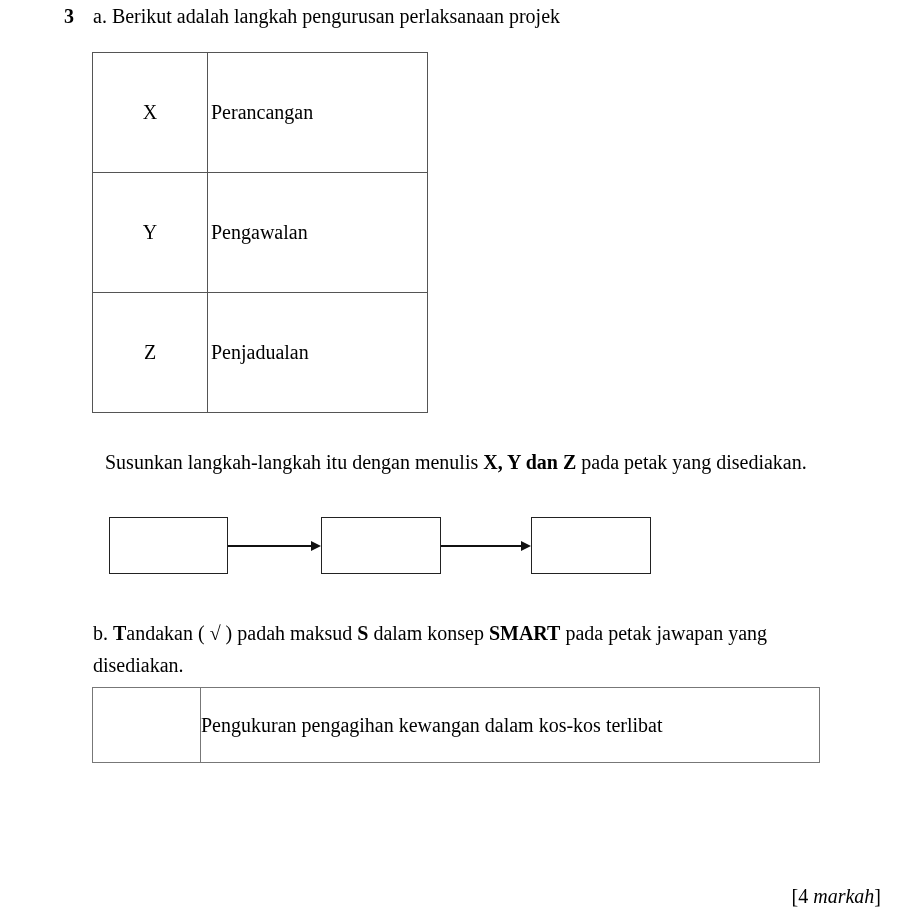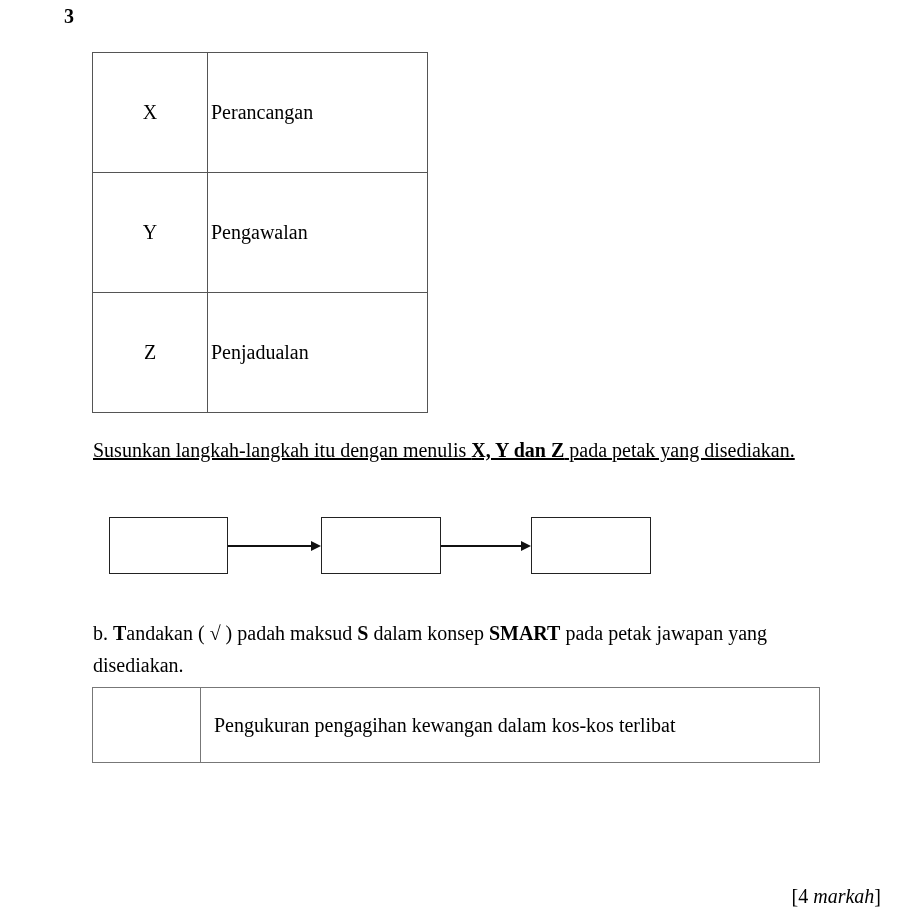--- a/index.html
+++ b/index.html
@@ -45,22 +45,21 @@
     width: 220px;
     padding-left: 3px;
     text-align: left;
   }
   .instr-a {
     position: absolute;
     left: 93px;
     top: 437px;
     width: 712px;
     line-height: 27px;
-    margin: 0;
-    text-decoration: underline;
+    margin: 12px;
   }
   .flow-box {
     position: absolute;
     top: 517px;
     height: 57px;
     border: 1.5px solid #222222;
     background: #ffffff;
   }
   .flow-box-1 { left: 109px; width: 119px; }
   .flow-box-2 { left: 321px; width: 120px; }
@@ -86,39 +85,40 @@
     top: 687px;
   }
   .answer-table td {
     border: 1px solid #777777;
     height: 75px;
     vertical-align: middle;
   }
   .answer-table .check-cell { width: 108px; }
   .answer-table .text-cell {
     width: 619px;
-    padding-left: 13px;
+    padding-left: 0;
     text-align: left;
   }
   .marks {
     position: absolute;
     right: 39px;
     top: 885px;
     white-space: nowrap;
     text-align: right;
   }
   b { font-weight: bold; }
   i { font-style: italic; }
 </style>
 </head>
 <body>
 
 <div class="page">
 
   <span class="q-num">3</span>
+  <span class="q-a-text">a. Berikut adalah langkah pengurusan perlaksanaan projek</span>
 
   <table class="steps-table">
     <tbody>
       <tr>
         <td class="key-cell">X</td>
         <td class="val-cell">Perancangan</td>
       </tr>
       <tr>
         <td class="key-cell">Y</td>
         <td class="val-cell">Pengawalan</td>

